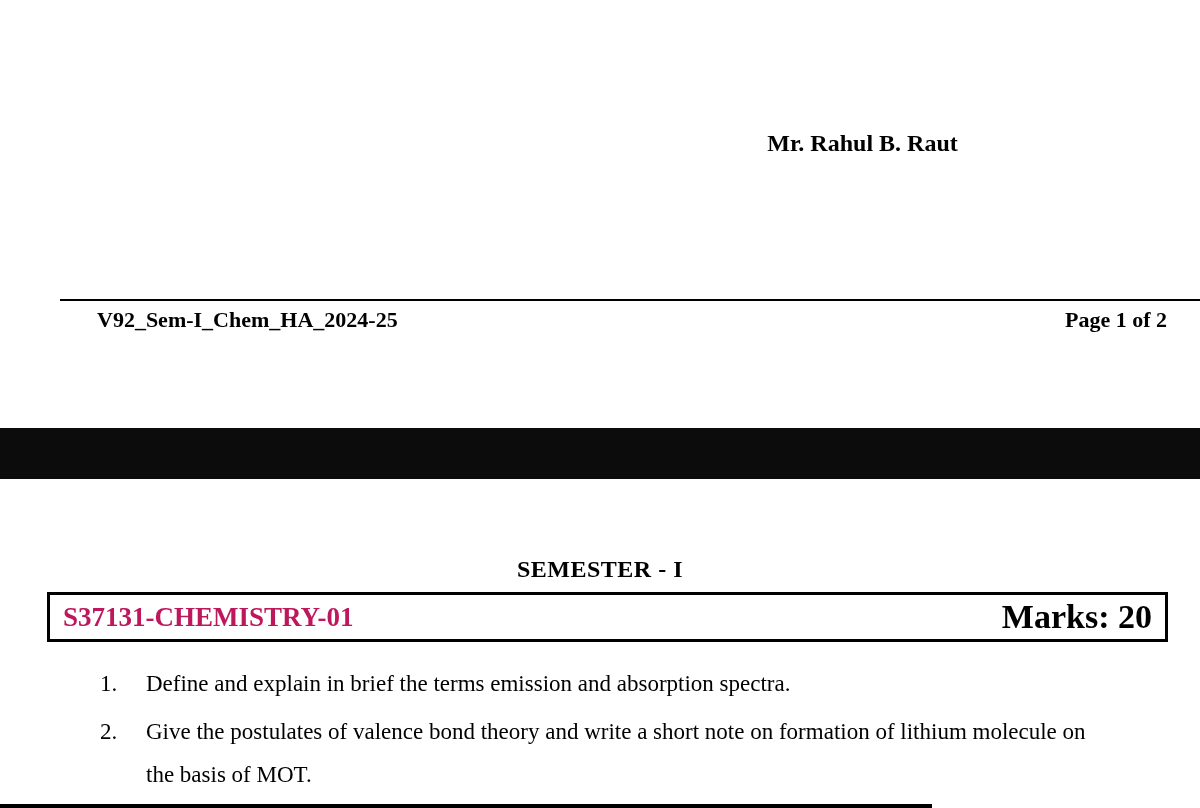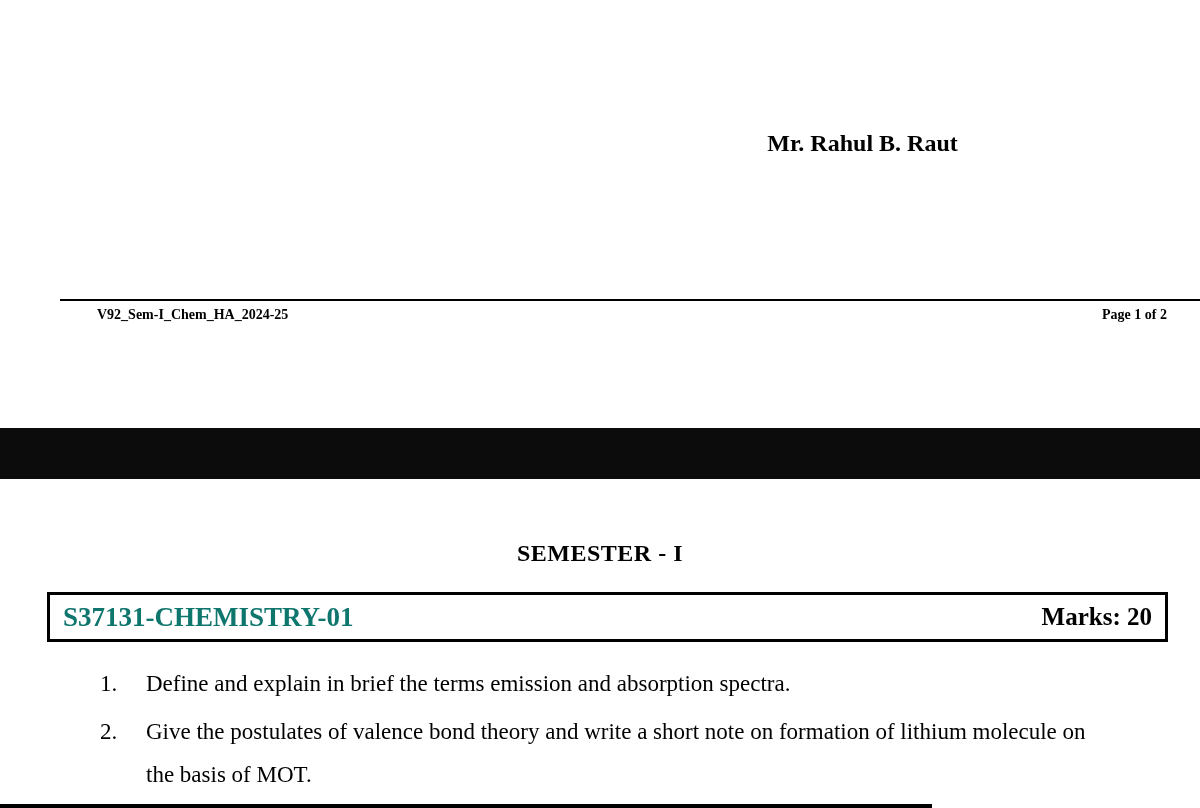--- a/index.html
+++ b/index.html
@@ -34,34 +34,34 @@
   }
 
   .meta-row {
     position: absolute;
     top: 307px;
     left: 97px;
     width: 1070px;
     display: flex;
     justify-content: space-between;
     font-weight: 700;
-    font-size: 14px;
+    font-size: 22px;
   }
 
   .page-break-band {
     position: absolute;
     top: 428px;
     left: 0;
     width: 1200px;
     height: 51px;
   }
 
   .semester-heading {
     position: absolute;
-    top: 540px;
+    top: 556px;
     left: 0;
     width: 1200px;
     text-align: center;
     font-weight: 700;
     font-size: 24px;
     letter-spacing: 0.5px;
   }
 
   .subject-box {
     position: absolute;
@@ -75,21 +75,21 @@
     justify-content: space-between;
     padding: 0 13px;
     background: #ffffff;
   }
   .subject-code {
     font-weight: 700;
     font-size: 27px;
   }
   .marks-label {
     font-weight: 700;
-    font-size: 25px;
+    font-size: 34px;
     color: #000000;
   }
 
   .question-list {
     position: absolute;
     top: 662px;
     left: 100px;
     width: 1012px;
     font-size: 23px;
   }
@@ -122,21 +122,21 @@
 <div class="meta-row">
   <span>V92_Sem-I_Chem_HA_2024-25</span>
   <span>Page 1 of 2</span>
 </div>
 
 <div class="page-break-band" style="background: rgb(12, 12, 12);"></div>
 
 <div class="semester-heading">SEMESTER - I</div>
 
 <div class="subject-box">
-  <span class="subject-code" style="color: #0f766e;">S37131-CHEMISTRY-01</span>
+  <span class="subject-code" style="color: #be185d;">S37131-CHEMISTRY-01</span>
   <span class="marks-label">Marks: 20</span>
 </div>
 
 <div class="question-list">
   <div class="question-item">
     <span class="question-number">1.</span>
     <span class="question-text">Define and explain in brief the terms emission and absorption spectra.</span>
   </div>
   <div class="question-item">
     <span class="question-number">2.</span>

